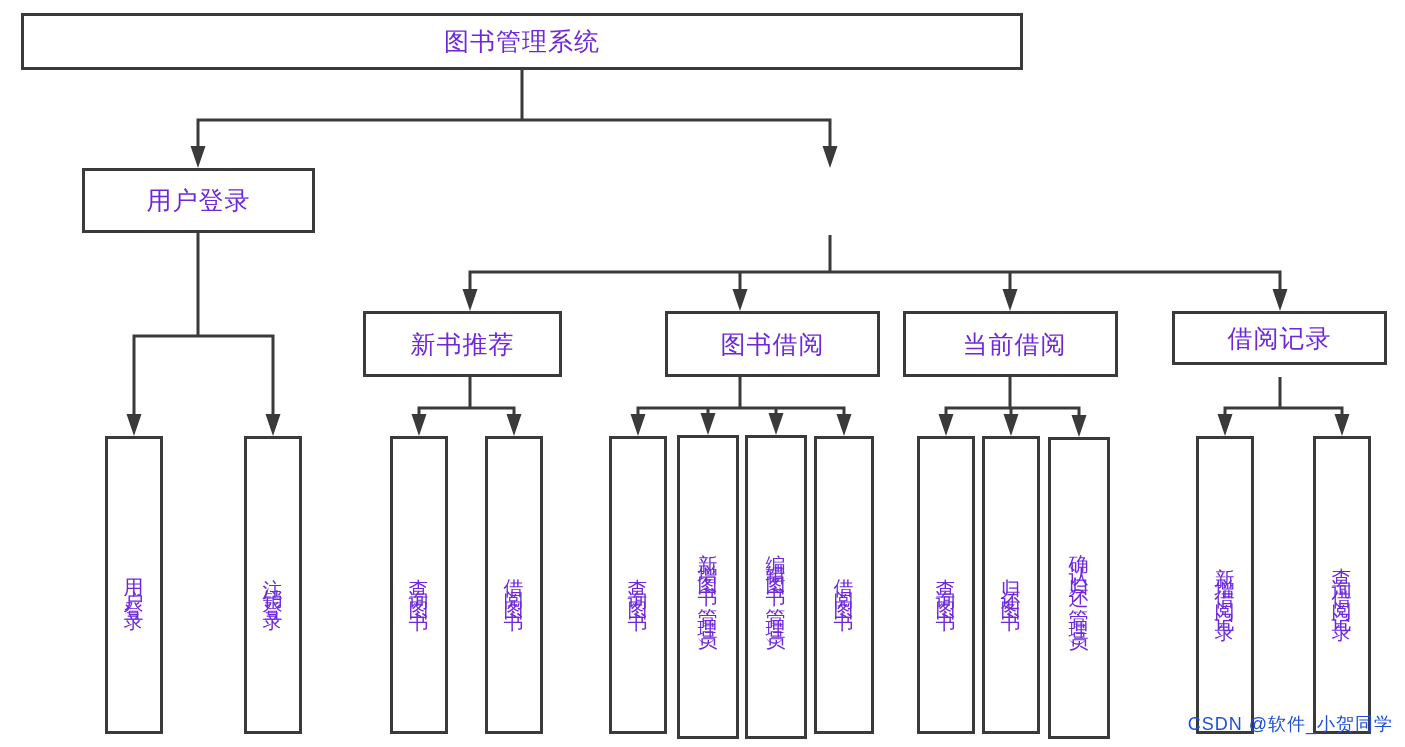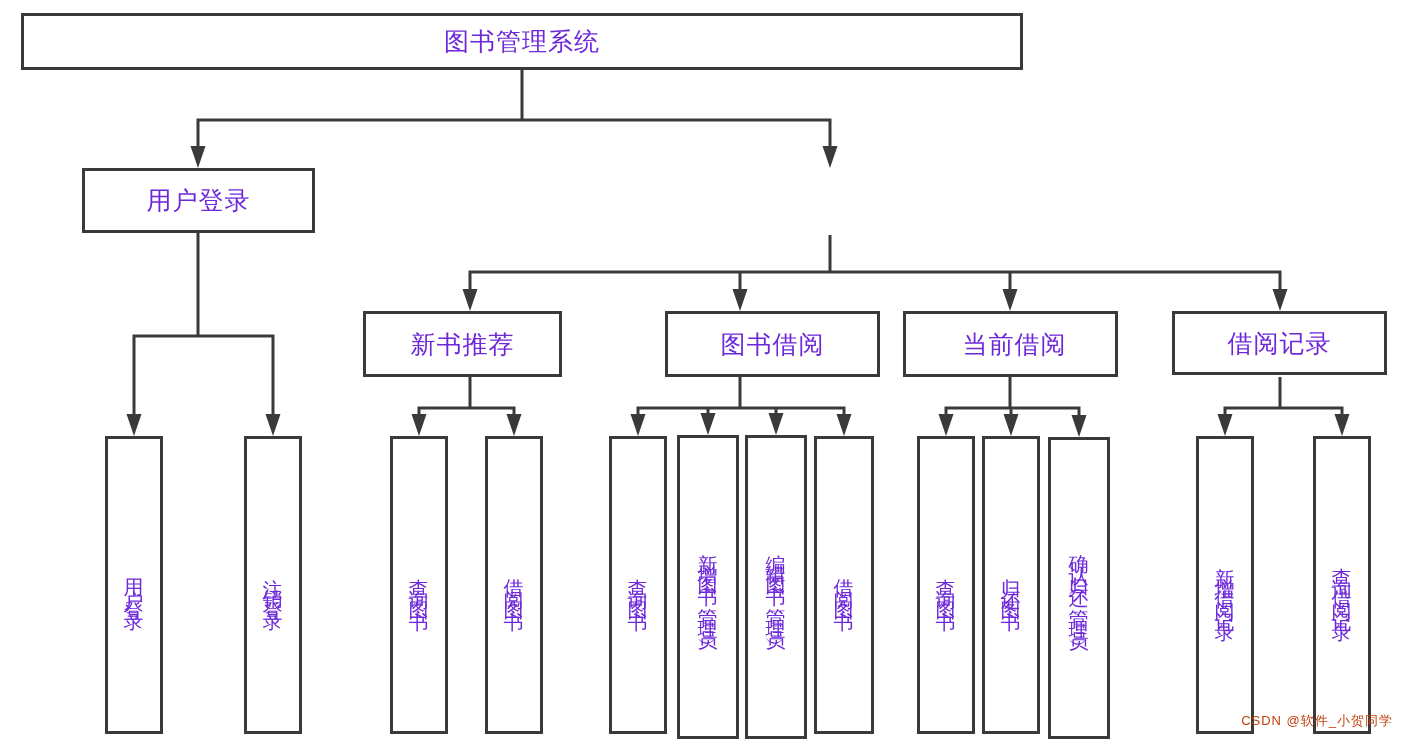--- a/index.html
+++ b/index.html
@@ -23,22 +23,22 @@
   .vbox{
     font-size:20px;
     writing-mode:vertical-rl;
     text-orientation:mixed;
     letter-spacing:11px;
     line-height:1;
   }
   .watermark{
     position:absolute;
     top:712px;right:12px;
-    font-size:13px;
-    color:#c2410c;
+    font-size:18px;
+    color:#1d4ed8;
     letter-spacing:1px;
     white-space:nowrap;
   }
 </style>
 </head>
 <body>
 
 <div class="canvas">
 
   <svg class="wires" viewBox="0 0 1405 747" aria-hidden="true">
@@ -72,21 +72,21 @@
     </g>
   </svg>
 
   <div class="box hbox" style="left:21px;top:13px;width:1002px;height:57px;">图书管理系统</div>
 
   <div class="box hbox" style="left:82px;top:168px;width:233px;height:65px;">用户登录</div>
 
   <div class="box hbox" style="left:363px;top:311px;width:199px;height:66px;">新书推荐</div>
   <div class="box hbox" style="left:633px;top:311px;width:215px;height:66px;margin-left:32px;">图书借阅</div>
   <div class="box hbox" style="left:903px;top:311px;width:215px;height:66px;padding-left:8px;">当前借阅</div>
-  <div class="box hbox" style="left:1172px;top:311px;width:215px;height:64px;">借阅记录</div>
+  <div class="box hbox" style="left:1172px;top:311px;width:215px;height:54px;">借阅记录</div>
 
   <div class="box vbox" style="left:105px;top:436px;width:58px;height:298px;">用户登录</div>
   <div class="box vbox" style="left:244px;top:436px;width:58px;height:298px;">注销登录</div>
 
   <div class="box vbox" style="left:390px;top:436px;width:58px;height:298px;">查询图书</div>
   <div class="box vbox" style="left:485px;top:436px;width:58px;height:298px;">借阅图书</div>
 
   <div class="box vbox" style="left:609px;top:436px;width:58px;height:298px;">查询图书</div>
   <div class="box vbox" style="left:677px;top:435px;width:62px;height:304px;">新增图书（管理员）</div>
   <div class="box vbox" style="left:745px;top:435px;width:62px;height:304px;">编辑图书（管理员）</div>

